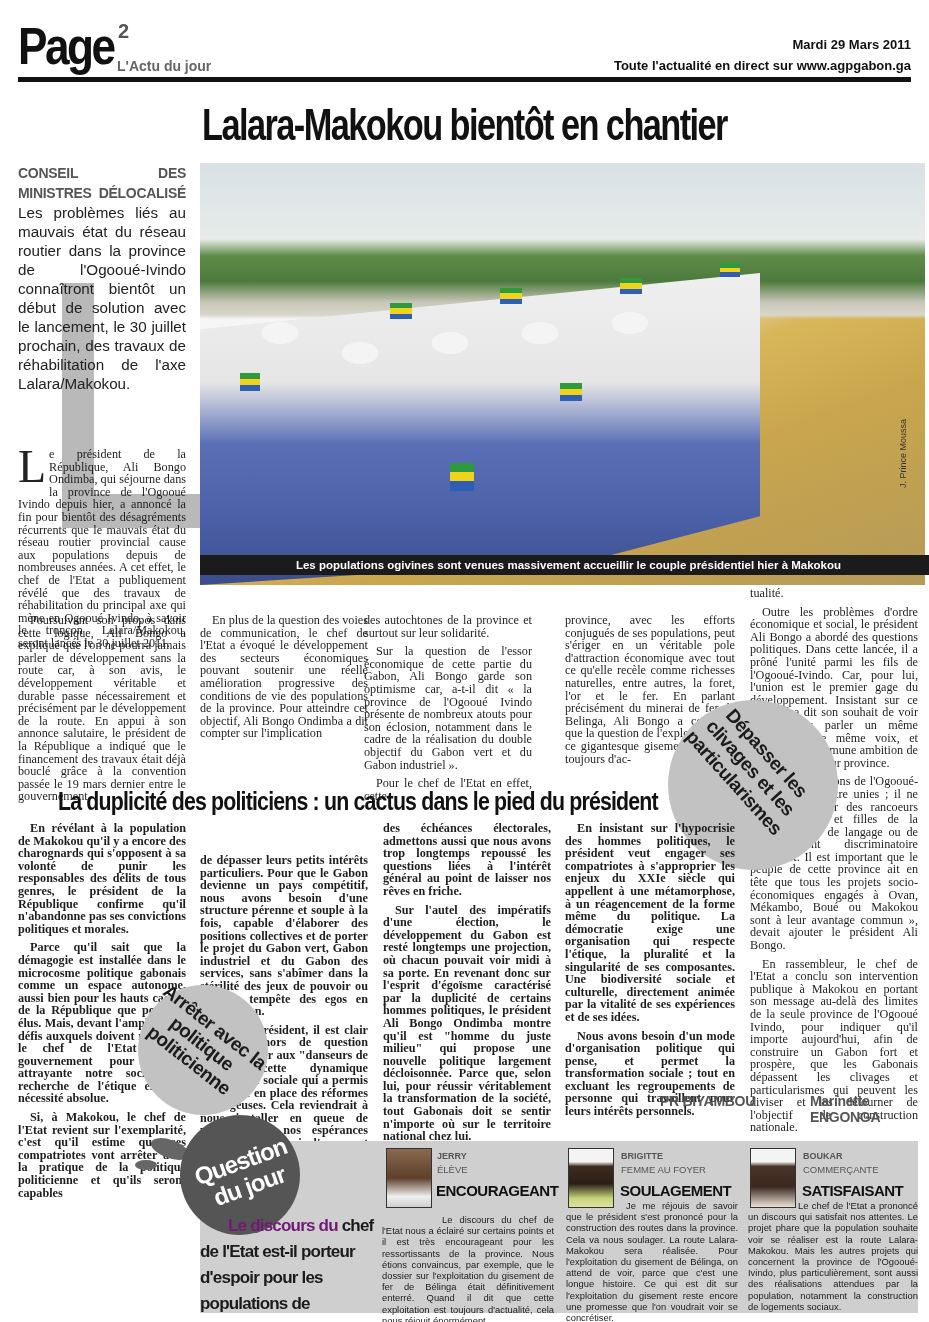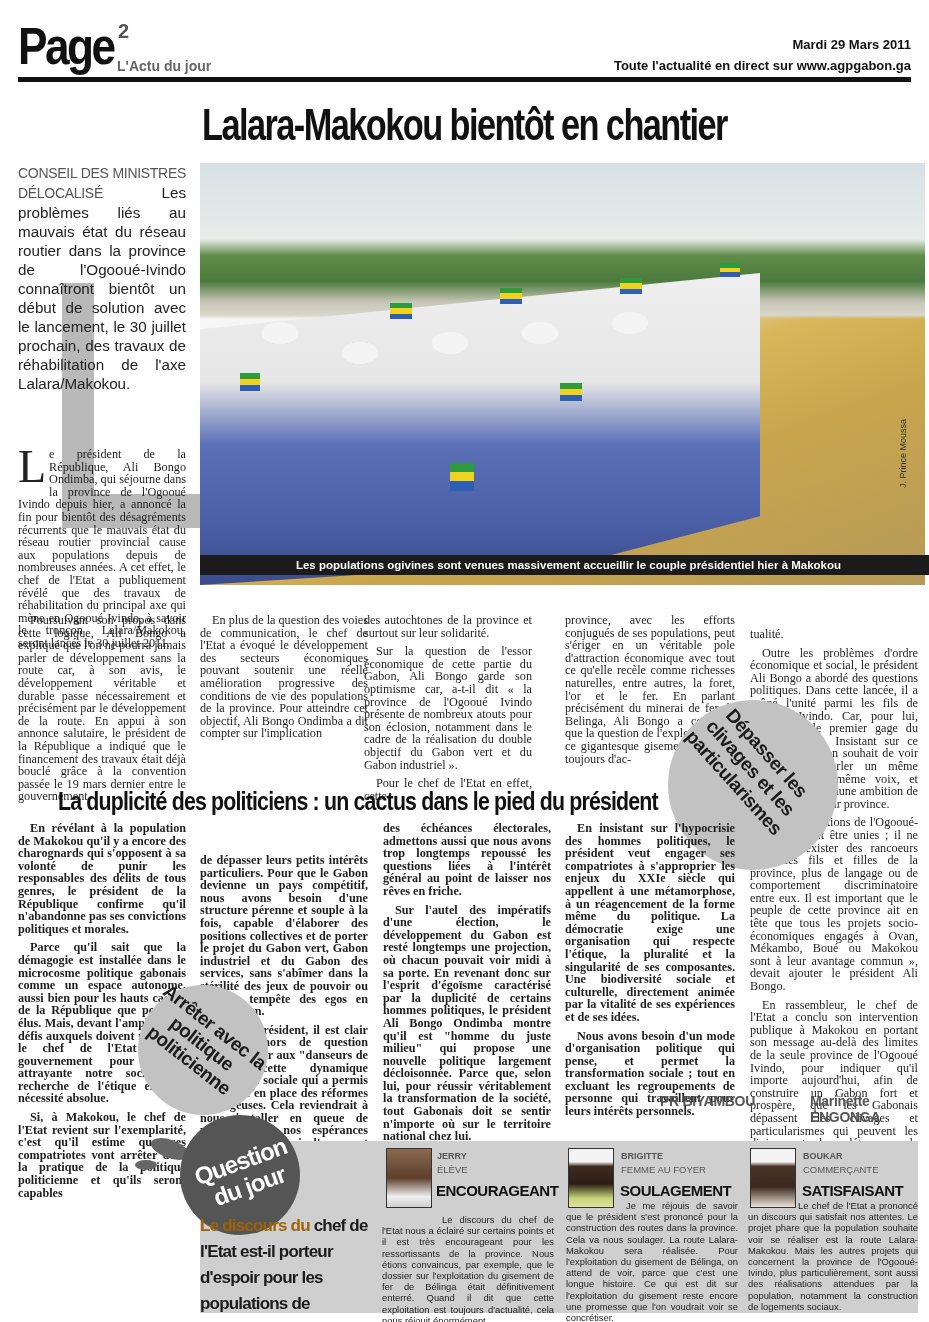--- a/index.html
+++ b/index.html
@@ -13,21 +13,21 @@
   .masthead-sup { left: 118px; top: 20px; font-family: "Liberation Sans", sans-serif; font-size: 20px; color: #555; font-weight: 700; }
   .masthead-sub { left: 117px; top: 58px; font-family: "Liberation Sans", sans-serif; font-weight: 700; font-size: 14px; color: #666; }
   .masthead-date { right: 18px; top: 37px; font-family: "Liberation Sans", sans-serif; font-weight: 700; font-size: 13px; color: #111; }
   .masthead-tag { right: 18px; top: 58px; font-family: "Liberation Sans", sans-serif; font-weight: 700; font-size: 13px; color: #111; }
   .masthead-rule { left: 18px; top: 77px; width: 893px; height: 5px; background: #111; }
 
   .headline-main { left: 0; top: 100px; width: 929px; text-align: center; font-family: "Liberation Sans", sans-serif; font-weight: 700; font-size: 44px; letter-spacing: -2px; color: #111; transform: scaleX(0.78); transform-origin: center top; }
 
   
   .lead { left: 18px; top: 163px; width: 168px; font-family: "Liberation Sans", sans-serif; font-size: 15.2px; line-height: 19px; color: #222; text-align: justify; }
-  .lead-kicker { font-weight: 400; color: #555; font-size: 14px; letter-spacing: -0.3px; margin-top: 36px; }
+  .lead-kicker { font-weight: 700; color: #555; font-size: 14px; letter-spacing: -0.3px; margin-top: 36px; }
 
   .big-L { left: 62px; top: 283px; width: 32px; height: 245px; background: #b9b9b9; }
   .big-L-foot { left: 62px; top: 494px; width: 200px; height: 34px; background: #b9b9b9; }
 
   
   .photo { left: 200px; top: 163px; width: 725px; height: 422px; overflow: hidden;
     background:
       linear-gradient(180deg, #d9e1e6 0%, #e7ece9 18%, #5f8c48 22%, #4c7a3c 28%, #c8c6b8 33%, #d8d6c8 36%, transparent 37%),
       linear-gradient(160deg, #ffffff 0%, #f0f0f0 40%, #d8b65a 55%, #c9a64d 70%, #b59a58 100%);
   }
@@ -58,21 +58,21 @@
   .col { font-family: "Liberation Serif", serif; font-size: 12.2px; line-height: 12.6px; text-align: justify; color: #1e1e1e; }
   .col p { text-indent: 12px; margin-bottom: 6px; }
   .col p.noind { text-indent: 0; }
   .dropcap { float: left; font-size: 46px; line-height: 38px; margin-right: 3px; color: #222; font-family: "Liberation Serif", serif; }
 
   .a1-c1a { left: 18px; top: 448px; width: 168px; }
   .a1-c1b { left: 18px; top: 614px; width: 168px; }
   .a1-c2 { left: 200px; top: 614px; width: 168px; }
   .a1-c3 { left: 364px; top: 614px; width: 168px; }
   .a1-c4 { left: 565px; top: 614px; width: 170px; }
-  .a1-c5 { left: 750px; top: 628px; width: 168px; }
+  .a1-c5 { left: 750px; top: 587px; width: 168px; }
 
   .bubble { border-radius: 50%; background: #c2c2c2; }
   .bubble-text { font-family: "Liberation Sans", sans-serif; font-weight: 700; color: #1b1b1b; text-align: center; letter-spacing: -0.5px; }
   .bubble1 { left: 668px; top: 700px; width: 170px; height: 170px; }
   .bubble1-text { left: 670px; top: 735px; width: 160px; font-size: 19px; line-height: 22px; transform: rotate(48deg); }
 
   .headline-2 { left: 58px; top: 786px; width: 700px; font-family: "Liberation Sans", sans-serif; font-weight: 700; font-size: 26px; letter-spacing: -1px; color: #111; transform: scaleX(0.82); transform-origin: left top; white-space: nowrap; }
 
   .a2-c1 { left: 18px; top: 822px; width: 168px; font-weight: 700; }
   .a2-c2 { left: 200px; top: 854px; width: 168px; font-weight: 700; }
@@ -87,21 +87,21 @@
   .byline-1 { left: 660px; top: 1093px; }
   .byline-2 { left: 810px; top: 1093px; }
 
   
   .qdj-panel { left: 200px; top: 1141px; width: 718px; height: 172px; background: #cfcfcf; }
   .qdj-bubble { left: 180px; top: 1115px; width: 120px; height: 120px; background: #555; border-radius: 50%; }
   .qdj-blob1 { left: 150px; top: 1140px; width: 40px; height: 18px; background: #666; border-radius: 50%; transform: rotate(20deg); }
   .qdj-blob2 { left: 135px; top: 1160px; width: 22px; height: 10px; background: #666; border-radius: 50%; }
   .qdj-label { left: 185px; top: 1148px; width: 120px; font-family: "Liberation Sans", sans-serif; font-weight: 700; font-size: 24px; line-height: 26px; color: #fff; text-align: center; transform: rotate(-20deg); letter-spacing: -1px; }
   .qdj-question { left: 200px; top: 1213px; width: 175px; font-family: "Liberation Sans", sans-serif; font-weight: 700; font-size: 17px; line-height: 26px; color: #1b1b1b; letter-spacing: -0.8px; }
-  .qdj-question .hl { color: #a16207; }
+  .qdj-question .hl { color: #701a75; padding-left: 28px; }
 
   .resp { font-family: "Liberation Sans", sans-serif; }
   .resp-photo { width: 46px; height: 60px; border: 1px solid #333; }
   .resp-name { font-weight: 700; font-size: 9px; color: #555; }
   .resp-role { font-size: 9.5px; color: #555; }
   .resp-verdict { font-weight: 700; font-size: 15px; color: #111; letter-spacing: -0.5px; }
   .resp-text { font-size: 9.4px; line-height: 11.2px; text-align: justify; color: #1b1b1b; }
 
   .r1-photo { left: 386px; top: 1148px; background: linear-gradient(180deg, #8a6a4f 0%, #5d3f2b 50%, #efefef 82%, #d0d0d0 100%); }
   .r1-name { left: 437px; top: 1151px; }

